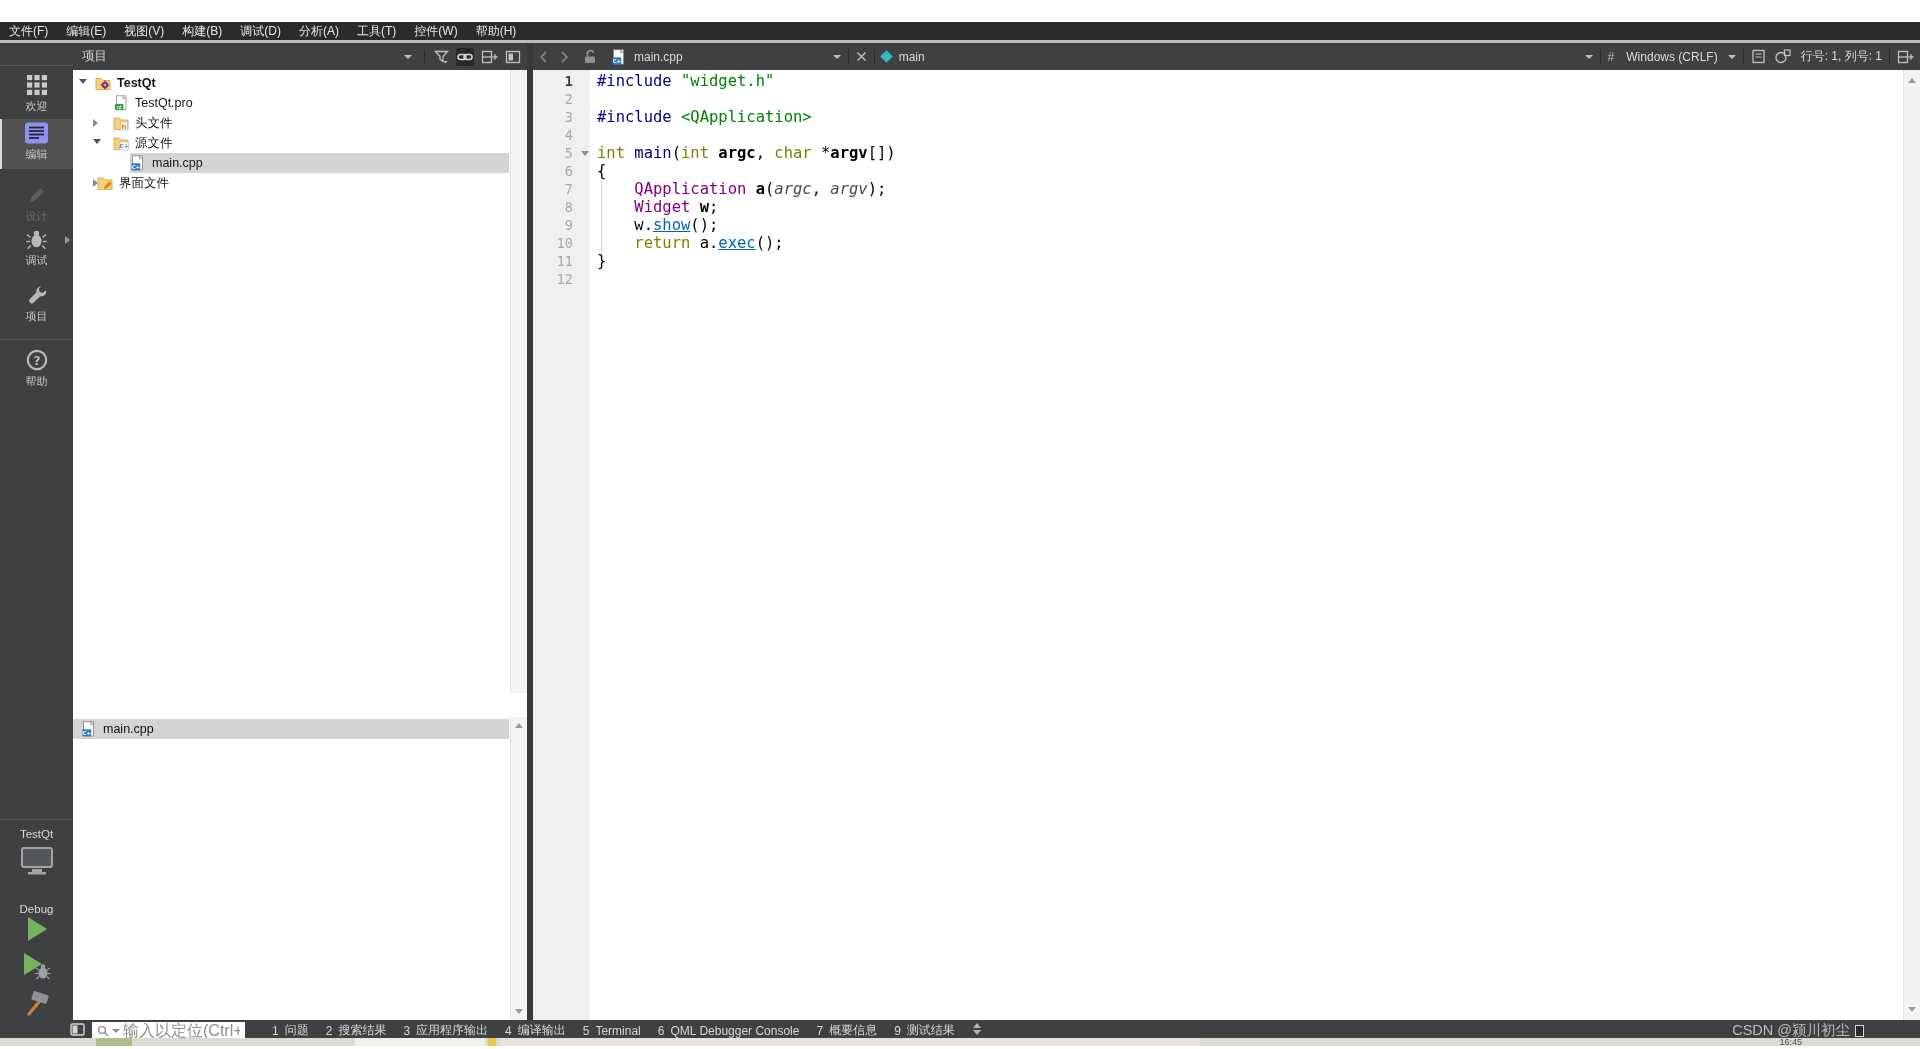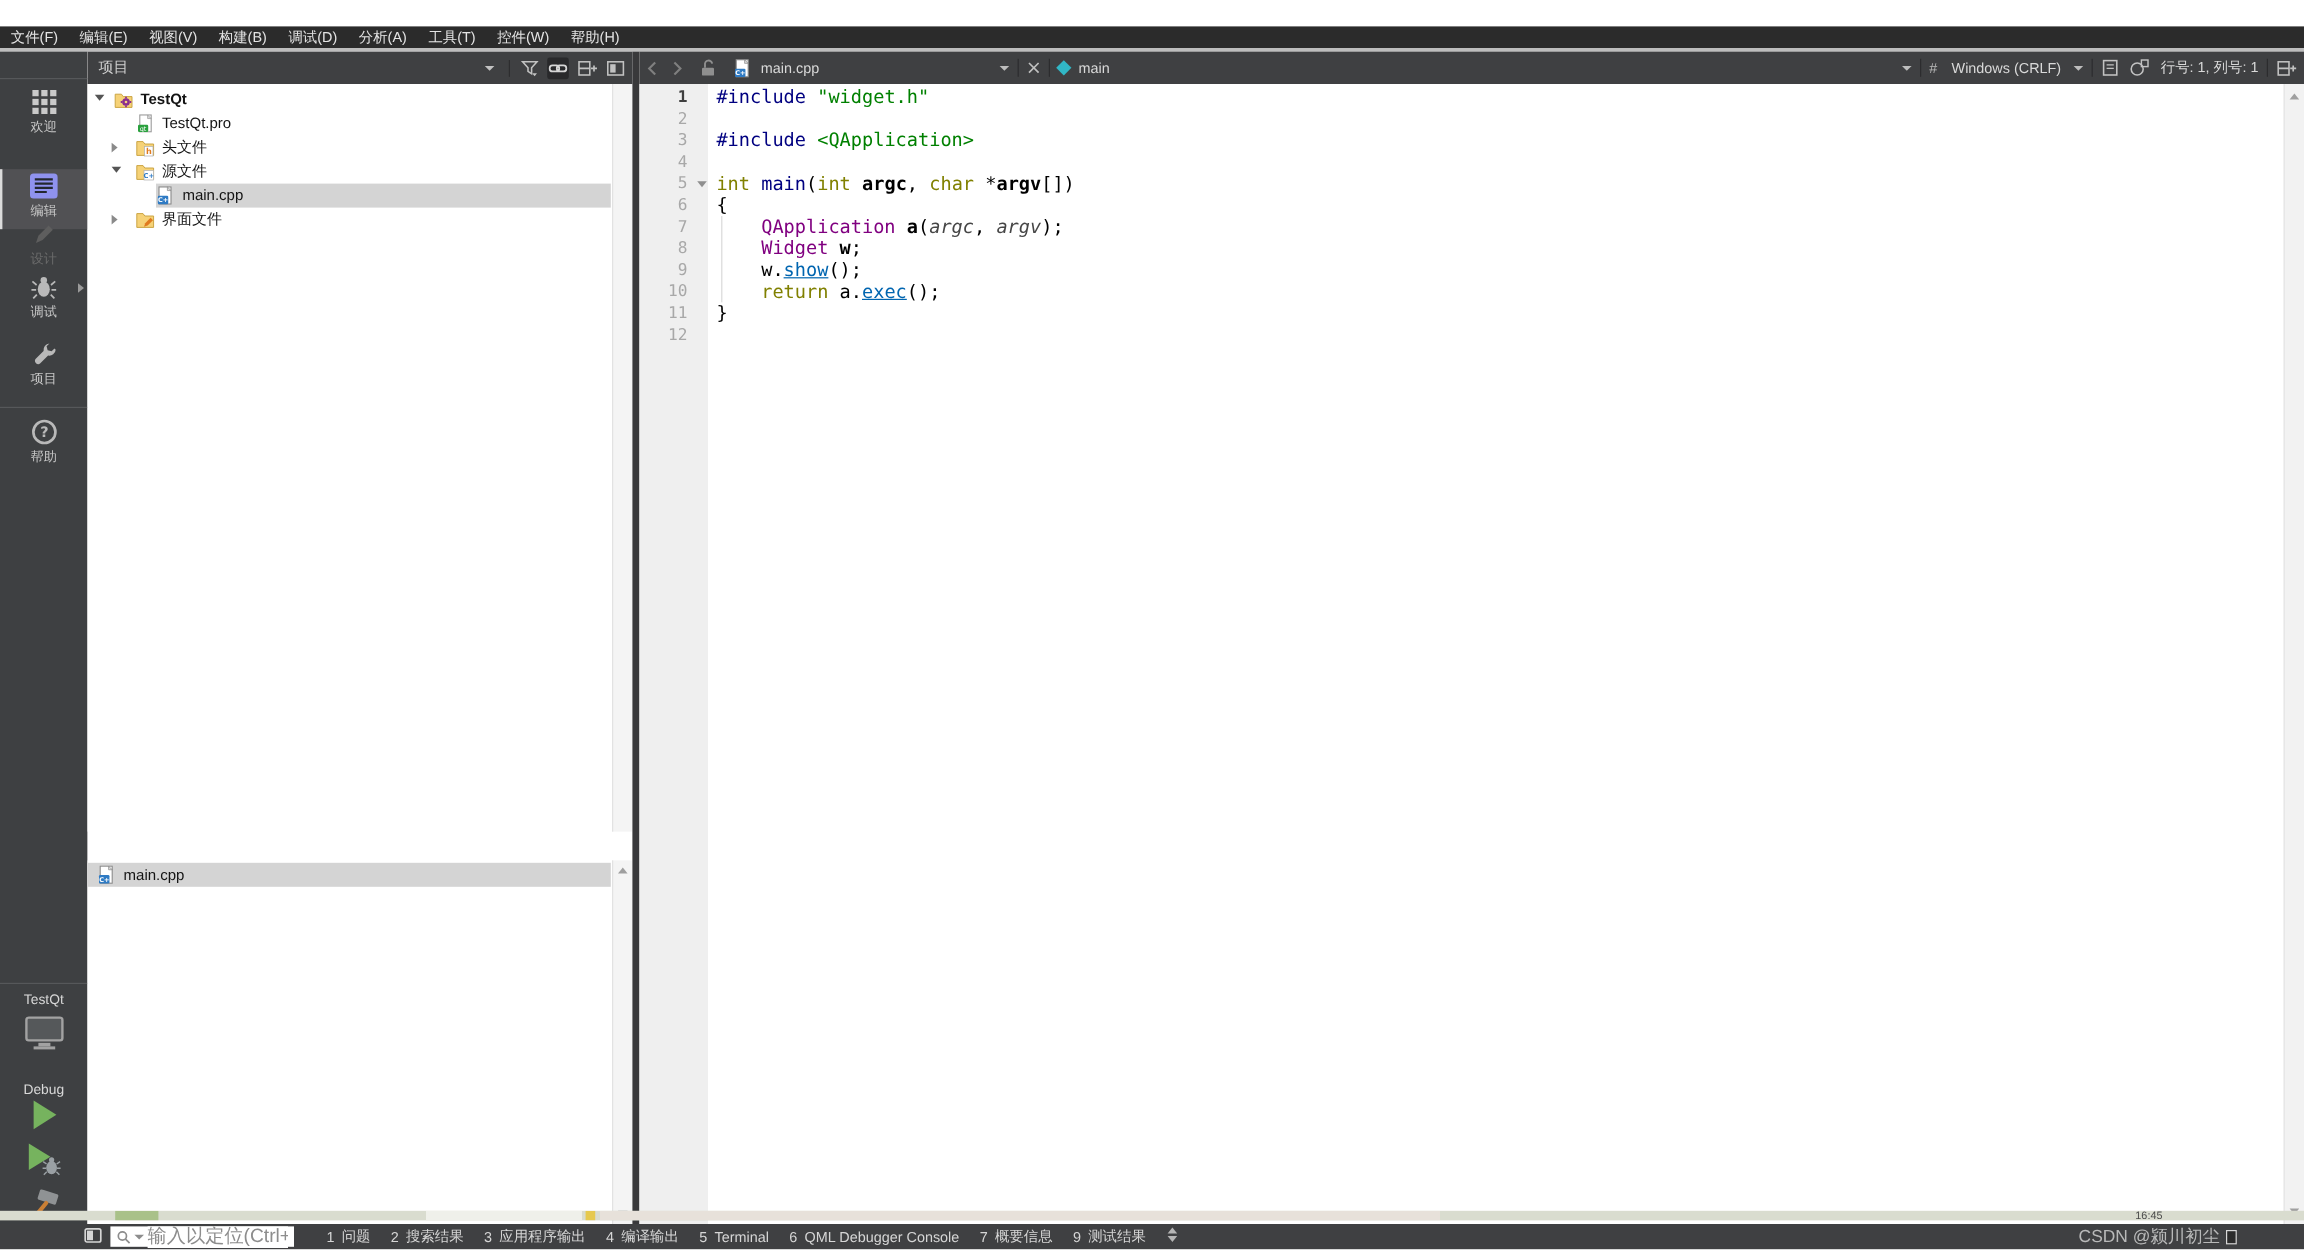--- a/index.html
+++ b/index.html
@@ -107,21 +107,21 @@
   .search-box input { border:none; outline:none; flex:1; min-width:0; font-size:16px; color:#333;
     font-family:"Liberation Sans","DejaVu Sans",sans-serif; }
   .search-box input::placeholder { color:#8d8d8d; }
   .panes { position:absolute; left:272px; top:0; height:21px; display:flex; align-items:center; gap:17px; }
   .pane-btn { display:flex; align-items:center; gap:6px; white-space:nowrap; }
   .watermark { position:absolute; right:56px; top:0; height:21px; display:flex; align-items:center; gap:5px;
     color:rgba(215,215,215,.8); font-size:14.5px; }
   .wm-cursor { width:9px; height:12px; border:1px solid #d8d8d8; background:#2c2c2c; }
 
   
-  .taskbar { position:absolute; left:0; top:1009px; width:100%; height:8px; background:#d9dccf; overflow:hidden; }
+  .taskbar { position:absolute; left:0; top:1038px; width:100%; height:8px; background:#d9dccf; overflow:hidden; }
   .tb-seg { position:absolute; top:0; height:8px; }
   .tb-clock { position:absolute; right:118px; top:0; font-size:9px; color:#4a4a4a; line-height:9px; }
 </style>
 </head>
 <body>
 
 <div id="app">
 
 
   <div class="menubar" id="menubar">
@@ -192,21 +192,21 @@
               <rect x="8.4" y="8.4" width="5.2" height="5.2"></rect>
               <rect x="15.8" y="8.4" width="5.2" height="5.2"></rect>
               <rect x="1" y="15.8" width="5.2" height="5.2"></rect>
               <rect x="8.4" y="15.8" width="5.2" height="5.2"></rect>
               <rect x="15.8" y="15.8" width="5.2" height="5.2"></rect>
             </g>
           </svg>
         </div>
         <div class="mode-label">欢迎</div>
       </div>
-      <div class="mode-item active" style="top: 76px; margin-top: 22px;">
+      <div class="mode-item active" style="top: 76px;">
         <div class="mode-icon">
           <svg width="25" height="22">
             <rect x="1" y="0.5" width="23" height="21" rx="3" fill="#8f92ee"></rect>
             <g stroke="#23272f" stroke-width="1.8">
               <line x1="5" y1="5.5" x2="20" y2="5.5"></line>
               <line x1="5" y1="9" x2="20" y2="9"></line>
               <line x1="5" y1="12.5" x2="20" y2="12.5"></line>
               <line x1="5" y1="16" x2="15" y2="16"></line>
             </g>
           </svg>
@@ -366,21 +366,21 @@
                 <path d="M9.5 0.8 l3 3 h-3 Z" fill="#dcdcdc" stroke="#8a8a8a" stroke-width="0.6"></path>
                 <rect x="1.5" y="8.2" width="8.7" height="7" rx="1" fill="#2f7bc4"></rect>
                 <text x="5.9" y="13.6" font-size="5.4" font-weight="bold" fill="#fff" text-anchor="middle" font-family="DejaVu Sans">C+</text>
               </svg>
             </span>
             <span class="tlabel">main.cpp</span>
           </div>
         </div>
         <div class="tree-row">
           <span class="t-arrow tri-r" style="left: 20px;"></span>
-          <div class="row-inner" style="left: 40px;">
+          <div class="row-inner" style="left: 24px;">
             <span class="ticon">
               <svg width="16" height="16">
                 <path d="M1 3 h5.2 l1.5 2 H15 v9.5 H1 Z" fill="#f6d277" stroke="#c9a23f" stroke-width="0.8"></path>
                 <path d="M7 14 l1 -3 4.5 -4.5 2 2 -4.5 4.5 Z" fill="#e07b1f"></path>
               </svg>
             </span>
             <span class="tlabel">界面文件</span>
           </div>
         </div>
       </div>

